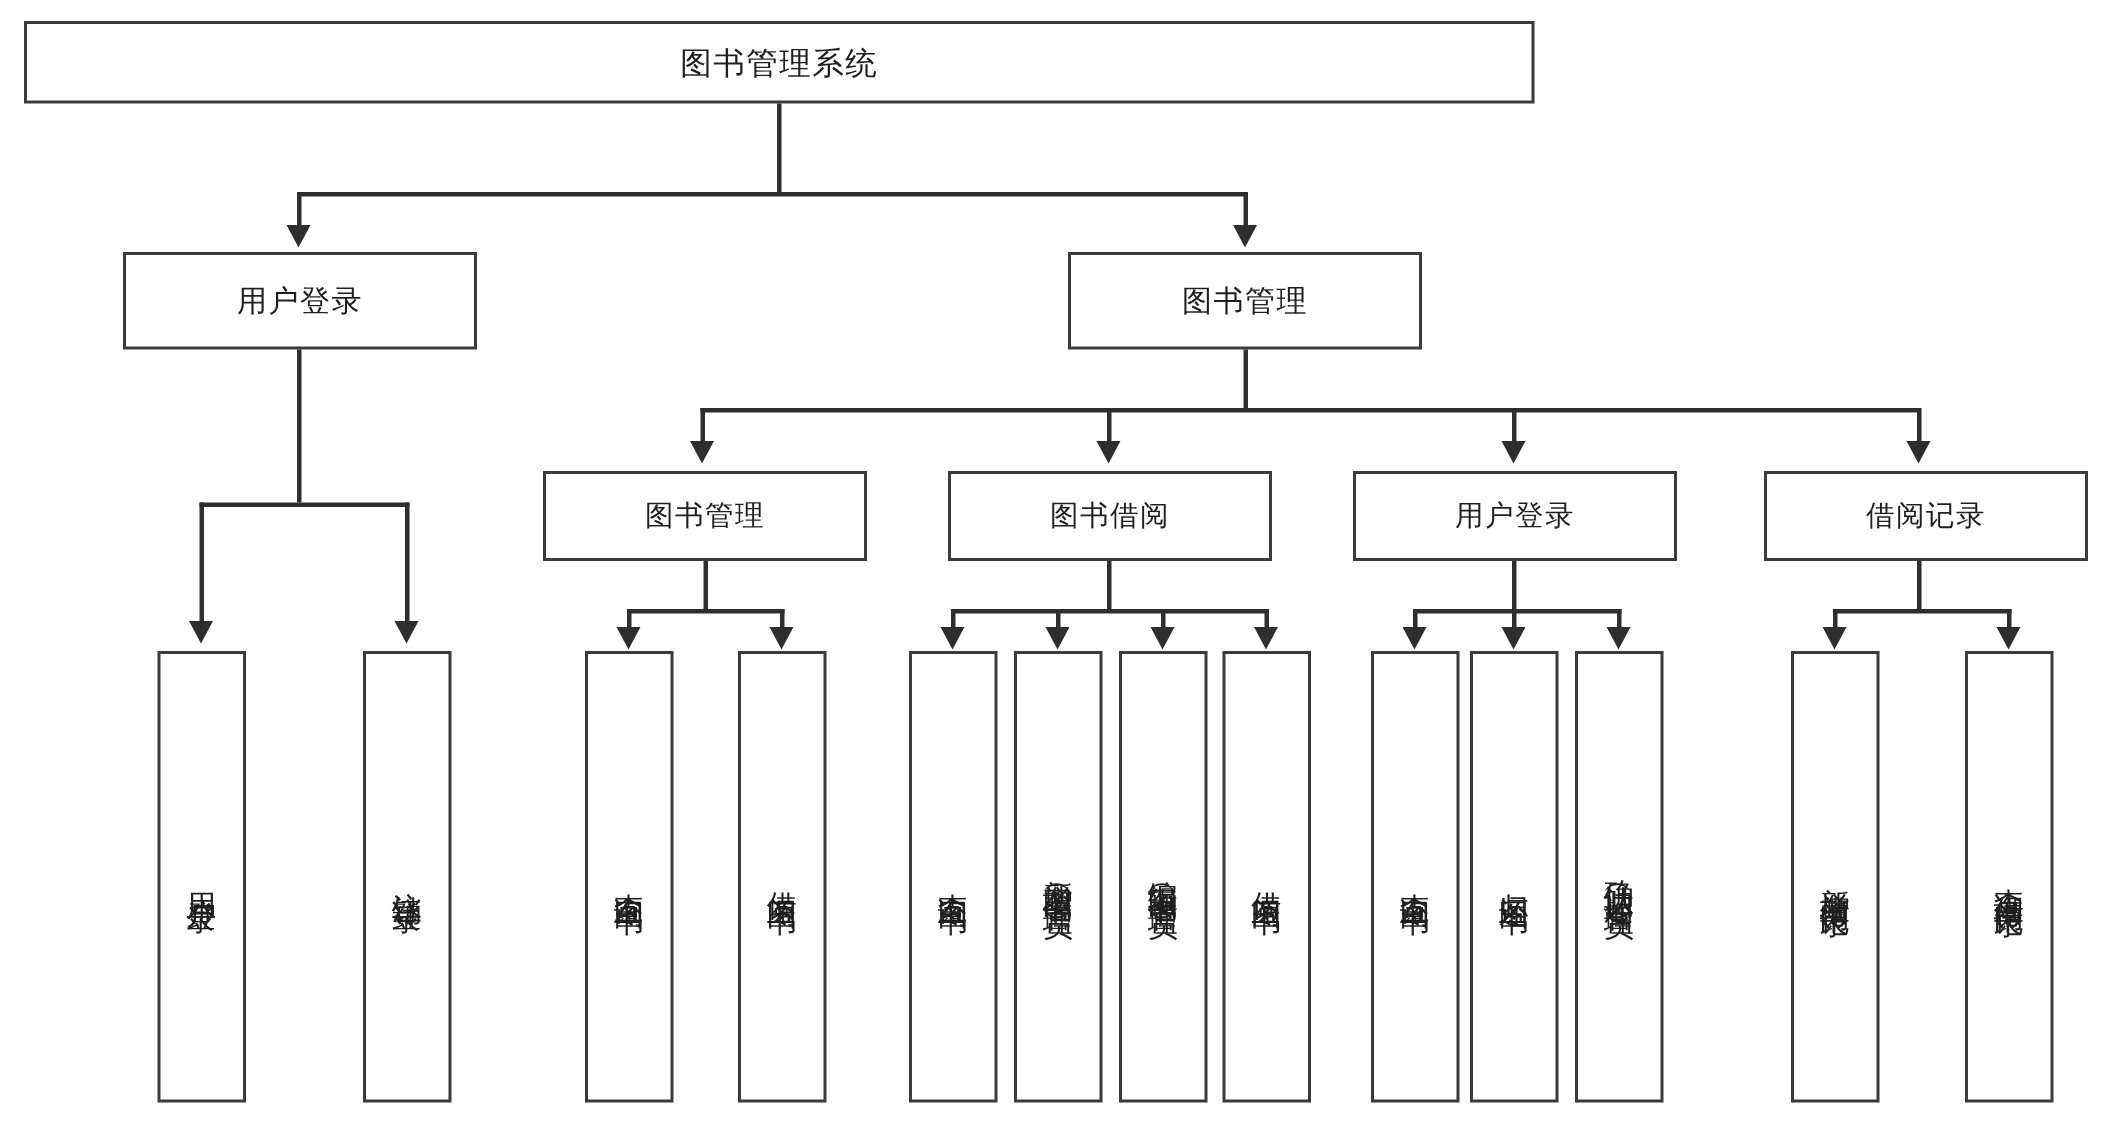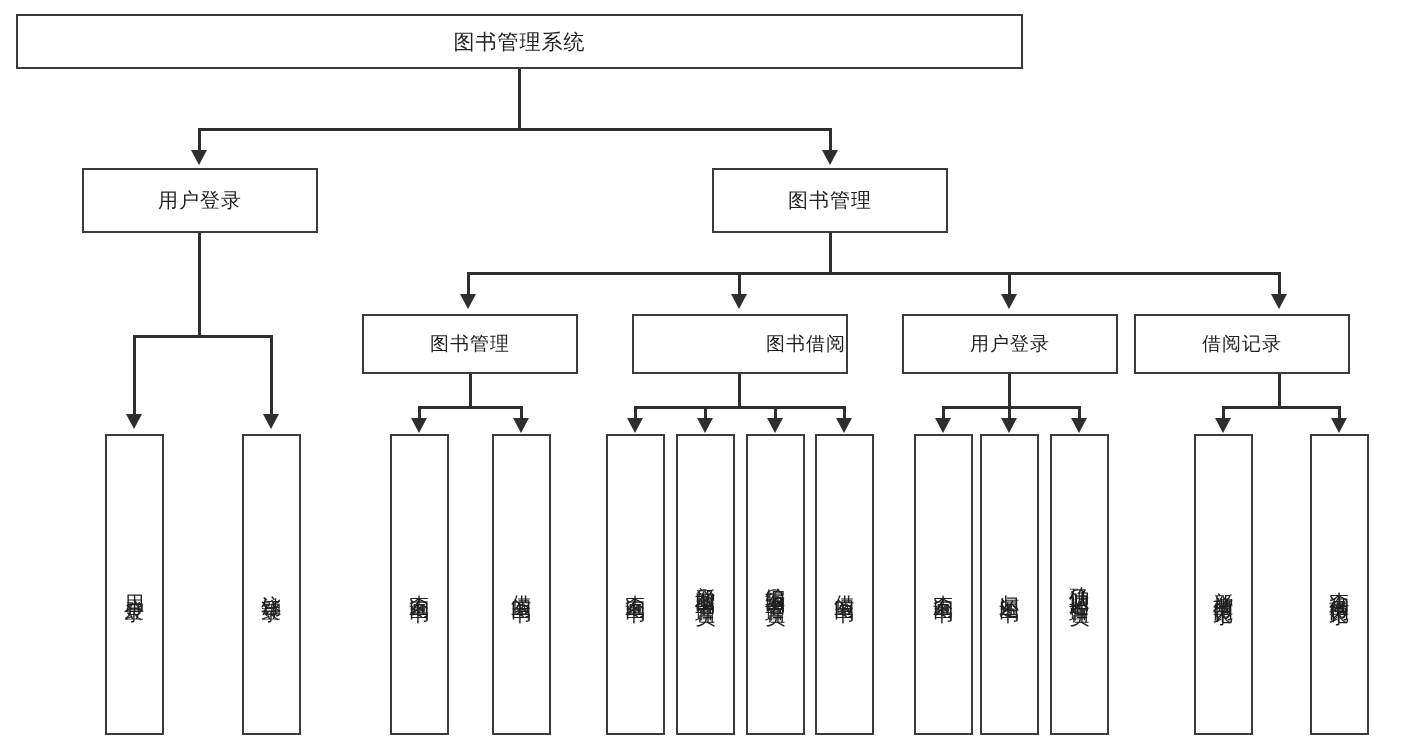--- a/index.html
+++ b/index.html
@@ -111,27 +111,27 @@
   <div class="edge v" style="left:738px;top:272px;width:3px;height:22px;"></div>
   <div class="arrow" style="left:731px;top:294px;"></div>
   <div class="edge v" style="left:1008px;top:272px;width:3px;height:22px;"></div>
   <div class="arrow" style="left:1001px;top:294px;"></div>
   <div class="edge v" style="left:1278px;top:272px;width:3px;height:22px;"></div>
   <div class="arrow" style="left:1271px;top:294px;"></div>
 
   <div class="node level3" style="left:362px;top:314px;width:216px;height:60px;">
     <span class="label">图书管理</span>
   </div>
-  <div class="node level3" style="left:632px;top:314px;width:216px;height:60px;justify-content:flex-end;">
+  <div class="node level3" style="left:632px;top:314px;width:216px;height:60px;">
     <span class="label">图书借阅</span>
   </div>
   <div class="node level3" style="left:902px;top:314px;width:216px;height:60px;">
     <span class="label">用户登录</span>
   </div>
-  <div class="node level3" style="left:1134px;top:314px;width:216px;height:60px;">
+  <div class="node level3" style="left:1176px;top:314px;width:216px;height:60px;">
     <span class="label">借阅记录</span>
   </div>
 
   <div class="edge v" style="left:469px;top:374px;width:3px;height:32px;"></div>
   <div class="edge h" style="left:418px;top:406px;width:105px;height:3px;"></div>
   <div class="edge v" style="left:418px;top:406px;width:3px;height:12px;"></div>
   <div class="arrow" style="left:411px;top:418px;"></div>
   <div class="edge v" style="left:520px;top:406px;width:3px;height:12px;"></div>
   <div class="arrow" style="left:513px;top:418px;"></div>
 

